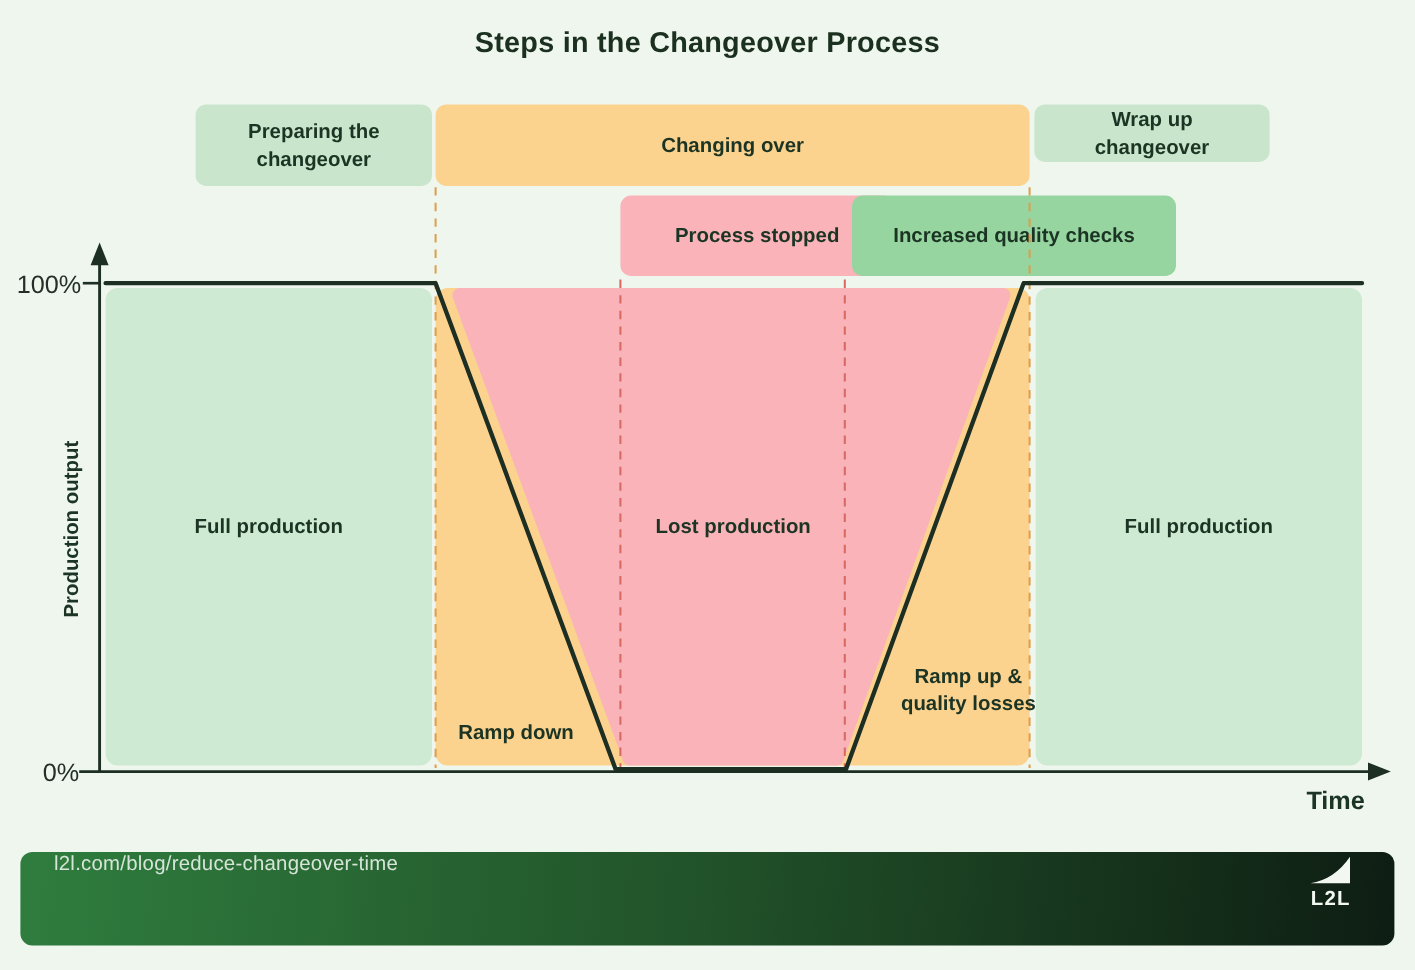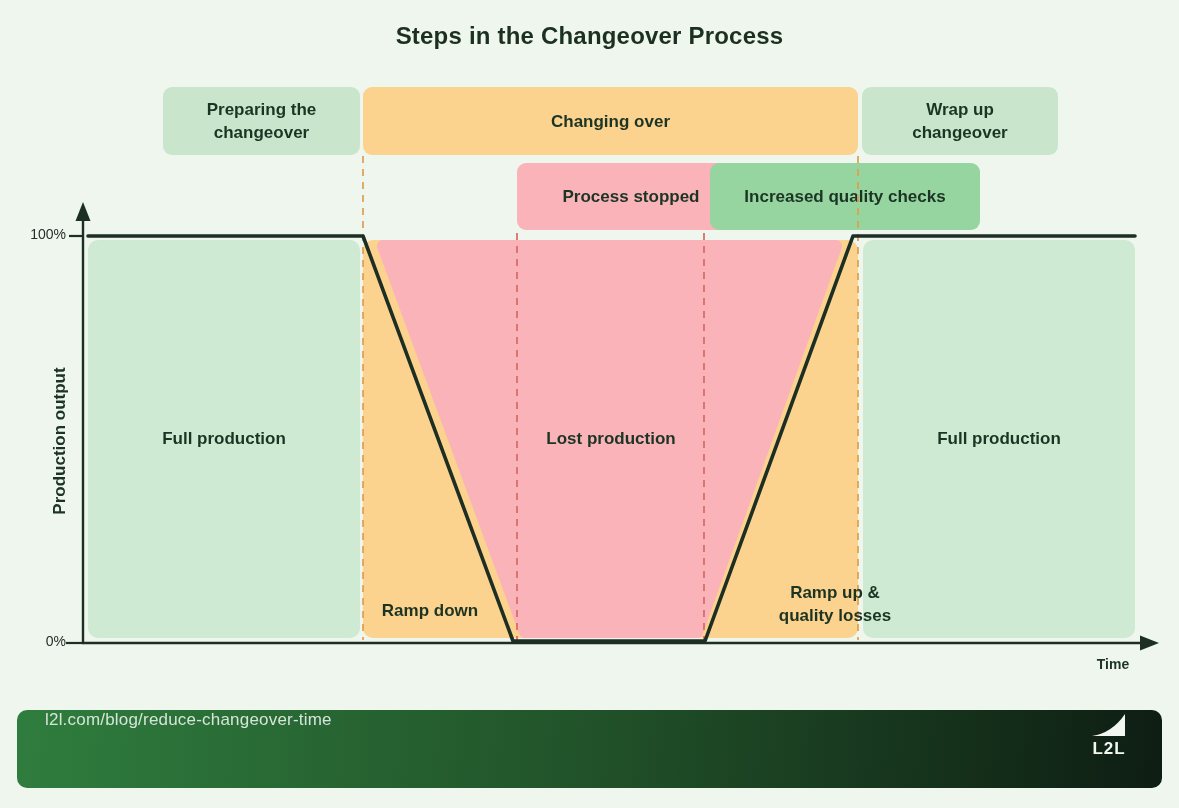--- a/index.html
+++ b/index.html
@@ -19,44 +19,44 @@
   }
   .band {
     position: absolute; border-radius: 9px;
     display: flex; align-items: center; justify-content: center;
     text-align: center; font-size: 17px; font-weight: 700; color: #1c3424;
     line-height: 23px;
   }
   .band-preparing { left: 163px; top: 87px; width: 197px; height: 68px; background: #c9e6cc; }
   .band-preparing .inner { max-width: 150px; }
   .band-changing  { left: 363px; top: 87px; width: 495px; height: 68px; background: #fbd28e; }
-  .band-wrapup    { left: 862px; top: 87px; width: 196px; height: 68px; background: #c9e6cc; }
+  .band-wrapup    { left: 862px; top: 87px; width: 196px; height: 48px; background: #c9e6cc; }
   .band-wrapup .inner { max-width: 116px; }
   .band-stopped   { left: 517px; top: 163px; width: 228px; height: 67px; background: #f9b3b9; }
   .band-quality   { left: 710px; top: 163px; width: 270px; height: 67px; background: #96d5a0; }
   .chart-svg { position: absolute; left: 0; top: 0; width: 1179px; height: 808px; }
   .axis-label {
-    position: absolute; font-size: 14px; color: #252e28;
+    position: absolute; font-size: 21px; color: #252e28;
   }
   .tick-100 { left: 14px; top: 226px; width: 52px; text-align: right; }
   .tick-0   { left: 14px; top: 633px; width: 52px; text-align: right; }
   .ylabel {
     left: -39px; top: 430px; width: 200px; height: 22px; text-align: center;
     font-weight: 700; transform: rotate(-90deg); color: #1c3424; font-size: 17px;
   }
   .xlabel { left: 1073px; top: 656px; width: 80px; text-align: center; font-weight: 700; color: #1c3424; }
   .region-label {
     position: absolute; text-align: center; font-size: 17px; font-weight: 700;
     color: #1c3424; line-height: 23px;
   }
   .lbl-full-left  { left: 124px; top: 427px; width: 200px; }
   .lbl-lost       { left: 511px; top: 427px; width: 200px; }
   .lbl-full-right { left: 899px; top: 427px; width: 200px; }
   .lbl-ramp-down  { left: 350px; top: 599px; width: 160px; }
-  .lbl-ramp-up    { left: 744px; top: 581px; width: 126px; margin-left: 28px; }
+  .lbl-ramp-up    { left: 744px; top: 552px; width: 126px; }
   .footer {
     position: absolute; left: 17px; top: 710px; width: 1145px; height: 78px;
     border-radius: 10px;
     background: linear-gradient(95deg, #2f7d3e 0%, #215229 50%, #0e1d13 100%);
     display: flex; align-items: flex-start; justify-content: space-between;
   }
   .footer-url { padding-left: 28px; font-size: 17px; color: #d5e5d8; letter-spacing: 0.2px; }
   .footer-logo { margin-right: 26px; display: block; }
   .footer-logo text {
     font-family: "Liberation Sans", sans-serif; font-weight: 700;

